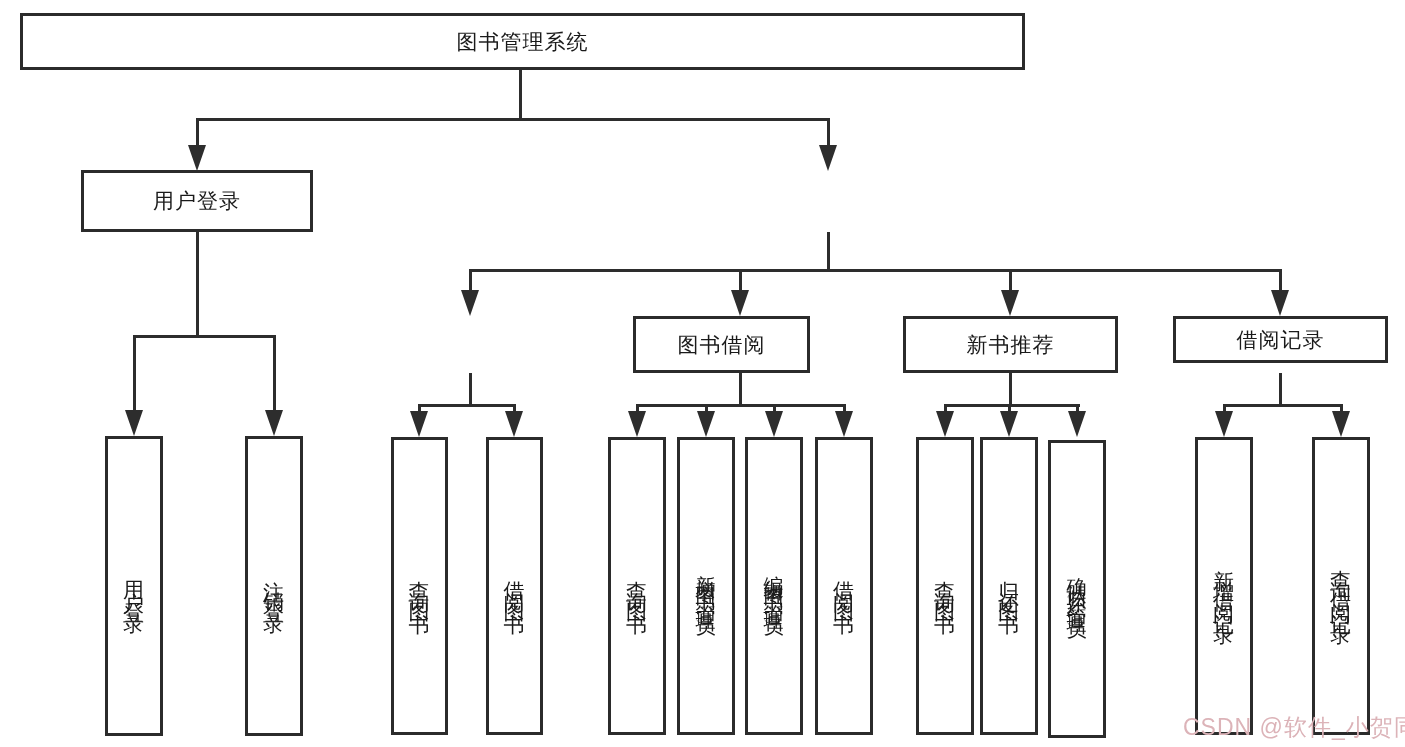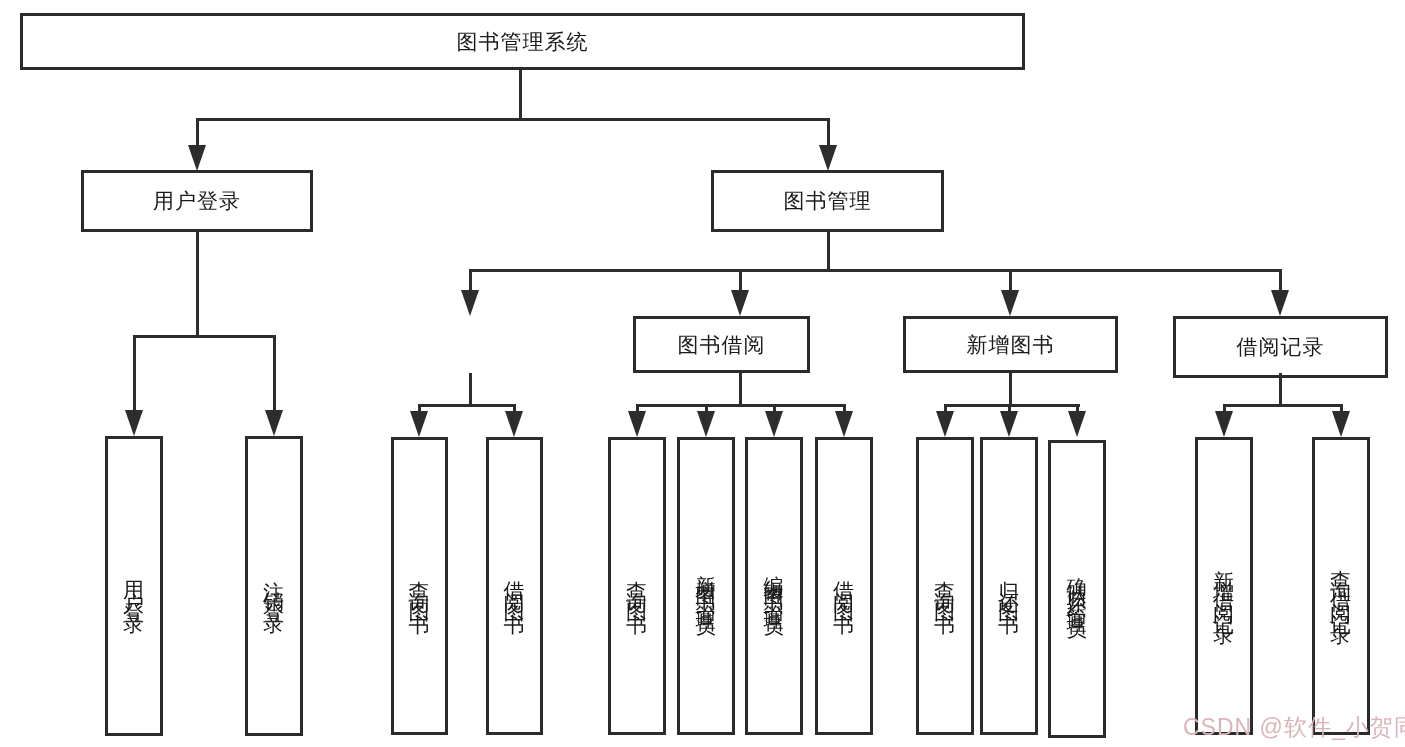--- a/index.html
+++ b/index.html
@@ -65,23 +65,20 @@
   <div class="line" style="left:519px;top:70px;width:3px;height:50px;"></div>
   <div class="line" style="left:196px;top:118px;width:634px;height:3px;"></div>
   <div class="line" style="left:196px;top:118px;width:3px;height:30px;"></div>
   <div class="line" style="left:827px;top:118px;width:3px;height:30px;"></div>
   <div class="arrow" style="left:188px;top:145px;"></div>
   <div class="arrow" style="left:819px;top:145px;"></div>
 
   <div class="hnode" style="left:81px;top:170px;width:232px;height:62px;">
     <span>用户登录</span>
   </div>
-  <div class="hnode" style="left:711px;top:170px;width:233px;height:62px;">
-    <span>图书管理</span>
-  </div>
 
   <div class="line" style="left:196px;top:232px;width:3px;height:105px;"></div>
   <div class="line" style="left:133px;top:335px;width:143px;height:3px;"></div>
   <div class="line" style="left:133px;top:335px;width:3px;height:78px;"></div>
   <div class="line" style="left:273px;top:335px;width:3px;height:78px;"></div>
   <div class="arrow" style="left:125px;top:410px;"></div>
   <div class="arrow" style="left:265px;top:410px;"></div>
 
   <div class="line" style="left:827px;top:232px;width:3px;height:39px;"></div>
   <div class="line" style="left:469px;top:269px;width:813px;height:3px;"></div>
@@ -91,23 +88,23 @@
   <div class="line" style="left:1279px;top:269px;width:3px;height:24px;"></div>
   <div class="arrow" style="left:461px;top:290px;"></div>
   <div class="arrow" style="left:731px;top:290px;"></div>
   <div class="arrow" style="left:1001px;top:290px;"></div>
   <div class="arrow" style="left:1271px;top:290px;"></div>
 
   <div class="hnode" style="left:633px;top:316px;width:177px;height:57px;">
     <span>图书借阅</span>
   </div>
   <div class="hnode" style="left:903px;top:316px;width:215px;height:57px;">
-    <span>新增图书</span>
+    <span>新书推荐</span>
   </div>
-  <div class="hnode" style="left:1173px;top:316px;width:215px;height:62px;">
+  <div class="hnode" style="left:1173px;top:316px;width:215px;height:47px;">
     <span>借阅记录</span>
   </div>
 
   <div class="line" style="left:469px;top:373px;width:3px;height:33px;"></div>
   <div class="line" style="left:418px;top:404px;width:98px;height:3px;"></div>
   <div class="line" style="left:418px;top:404px;width:3px;height:10px;"></div>
   <div class="line" style="left:513px;top:404px;width:3px;height:10px;"></div>
   <div class="arrow" style="left:410px;top:411px;"></div>
   <div class="arrow" style="left:505px;top:411px;"></div>
 

